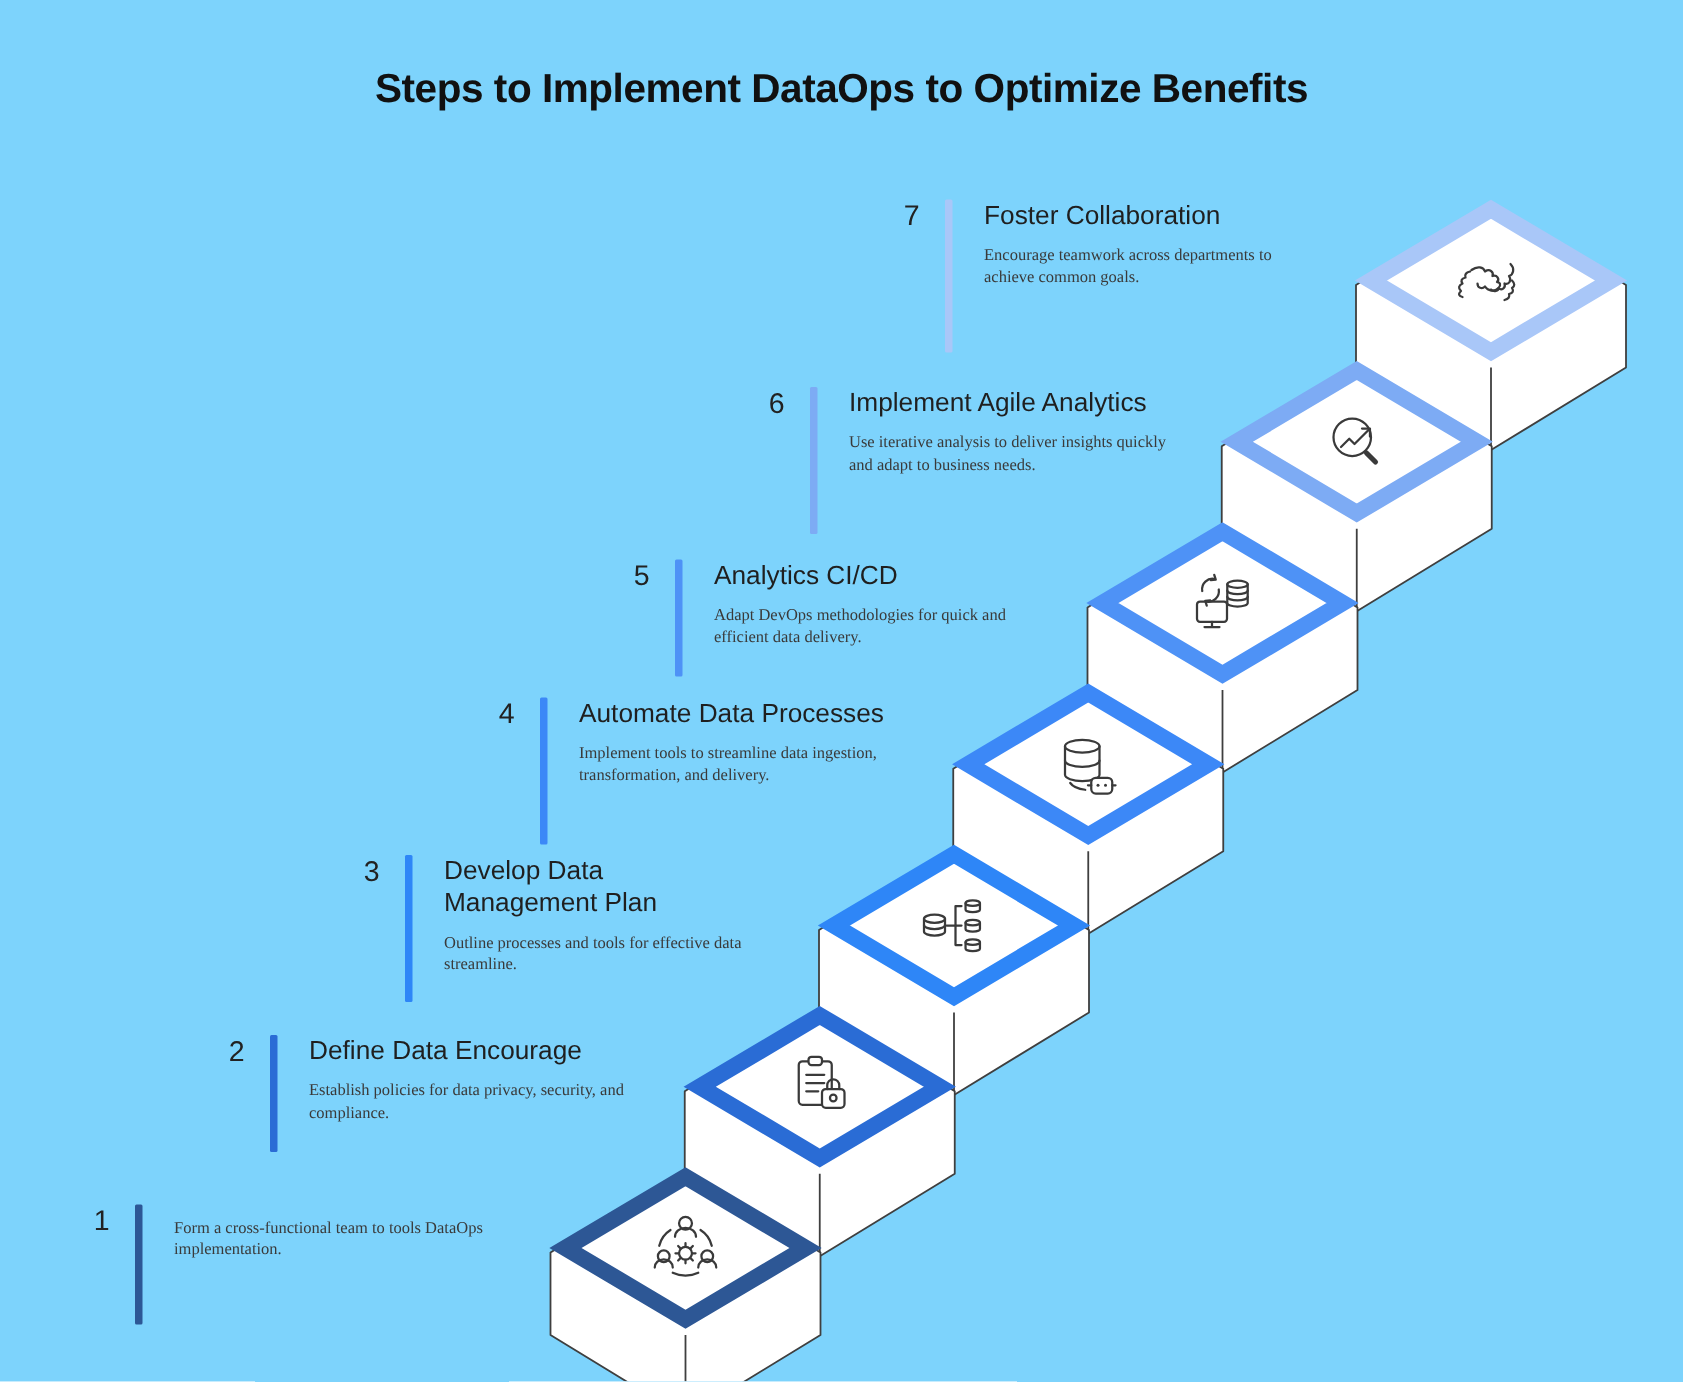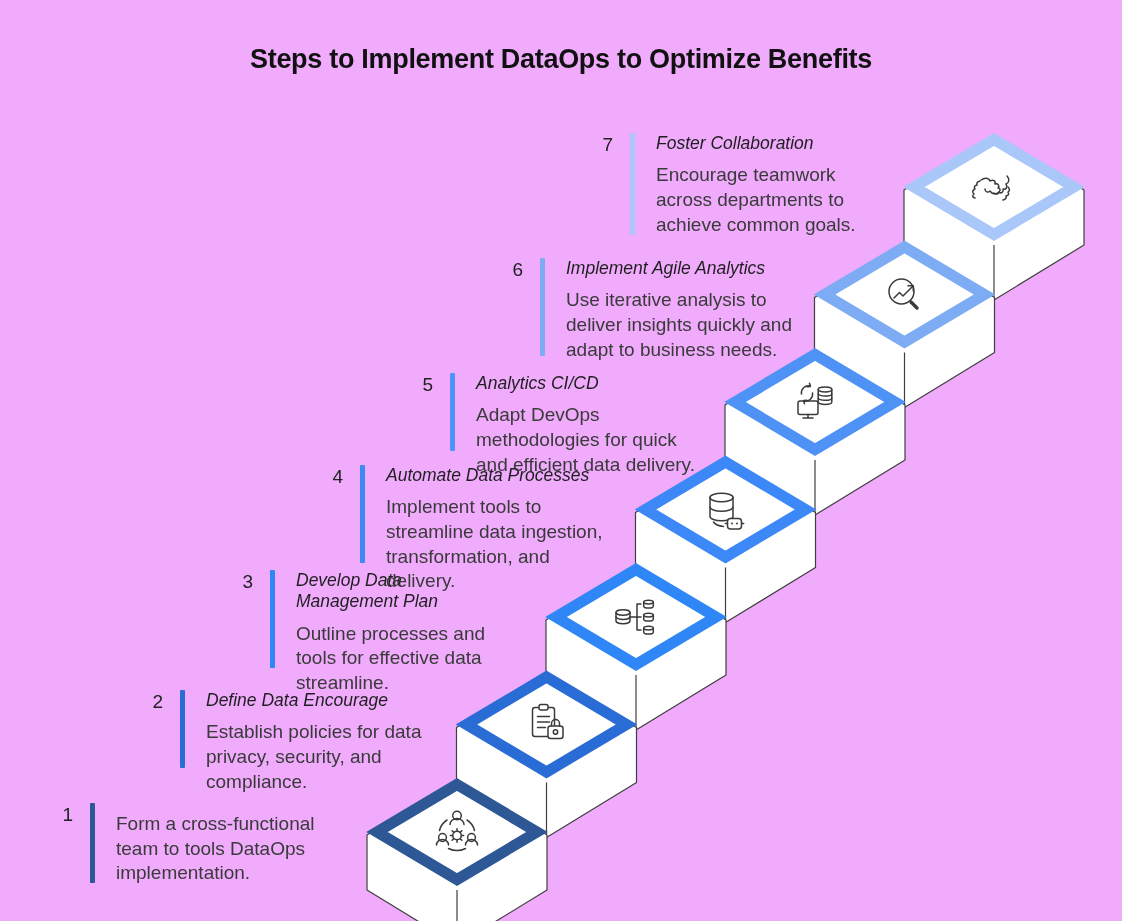--- a/index.html
+++ b/index.html
@@ -1,33 +1,33 @@
 <!DOCTYPE html>
 <html><head>
 <meta charset="utf-8">
 <style>
   html,body{margin:0;padding:0;background:#fff;}
   .canvas{
-    position:relative;width:1122px;height:921px;overflow:hidden;background:#f0abfc;
+    position:relative;width:1122px;height:921px;overflow:hidden;background:#7dd3fc;
     font-family:"Liberation Sans",sans-serif;
   }
   .page-title{
     position:absolute;top:44px;left:0;width:100%;text-align:center;
     font-size:27px;font-weight:bold;color:#111;letter-spacing:-0.3px;margin:0;
   }
   #stairs-svg{position:absolute;left:0;top:0;}
   .step-block{position:absolute;display:flex;align-items:flex-start;}
   .step-number{
     width:40px;text-align:right;font-size:19px;color:#222;
     padding-top:1px;margin-right:17px;flex:0 0 auto;
   }
   .step-bar{width:5px;border-radius:1px;flex:0 0 auto;}
   .step-text{margin-left:21px;}
-  .step-title{font-size:17.5px;color:#1f1f1f;line-height:1.22;font-style:italic;}
-  .step-desc{font-size:19px;color:#3a3a3a;line-height:1.3;margin-top:9px;max-width:228px;}
+  .step-title{font-size:17.5px;color:#1f1f1f;line-height:1.22;}
+  .step-desc{font-size:11px;color:#3a3a3a;line-height:1.3;margin-top:9px;max-width:228px;font-family:Liberation Serif, serif;}
 </style>
 </head>
 <body>
 
 <div class="canvas">
   <h1 class="page-title">Steps to Implement DataOps to Optimize Benefits</h1>
   <svg id="stairs-svg" width="1122" height="921" viewBox="0 0 1122 921">
       <g transform="translate(994,190)">
         <path d="M-90,0 L0,-55 L90,0 V55 L0,110 L-90,55 Z" fill="#fff" stroke="#3f3f3f" stroke-width="1.2" stroke-linejoin="round"></path>
         <path d="M0,55 V110" fill="none" stroke="#3f3f3f" stroke-width="1.2"></path>

